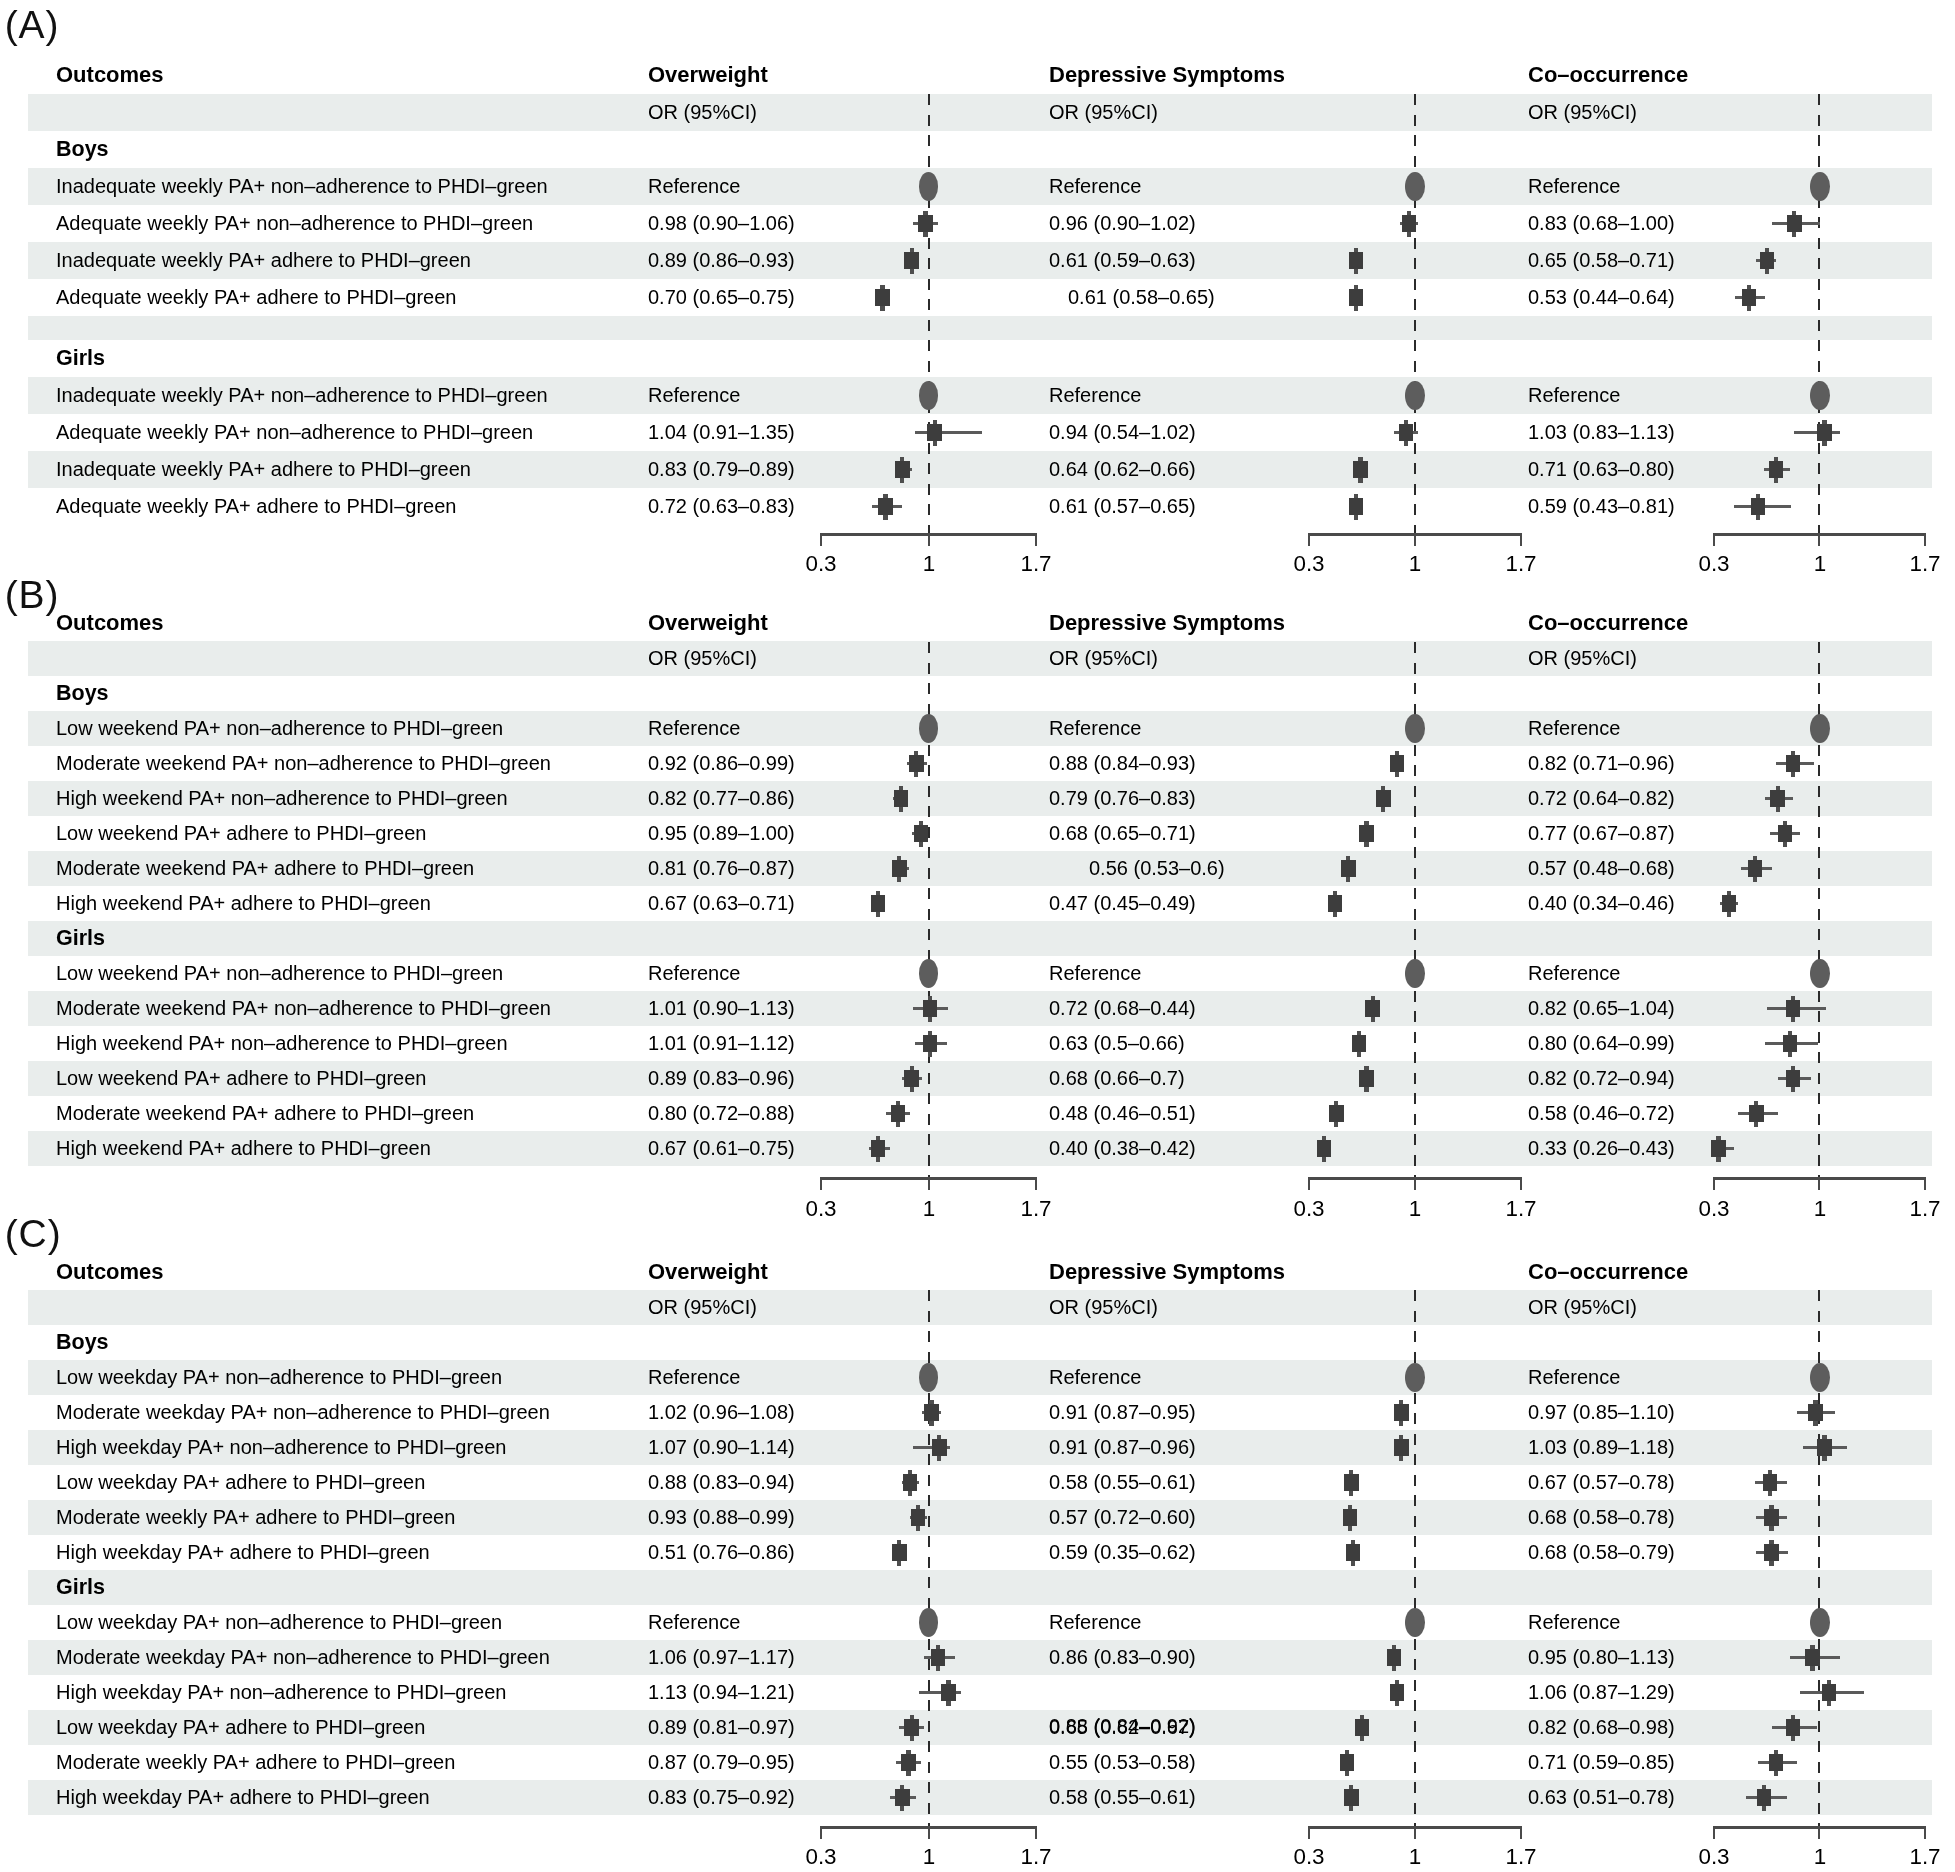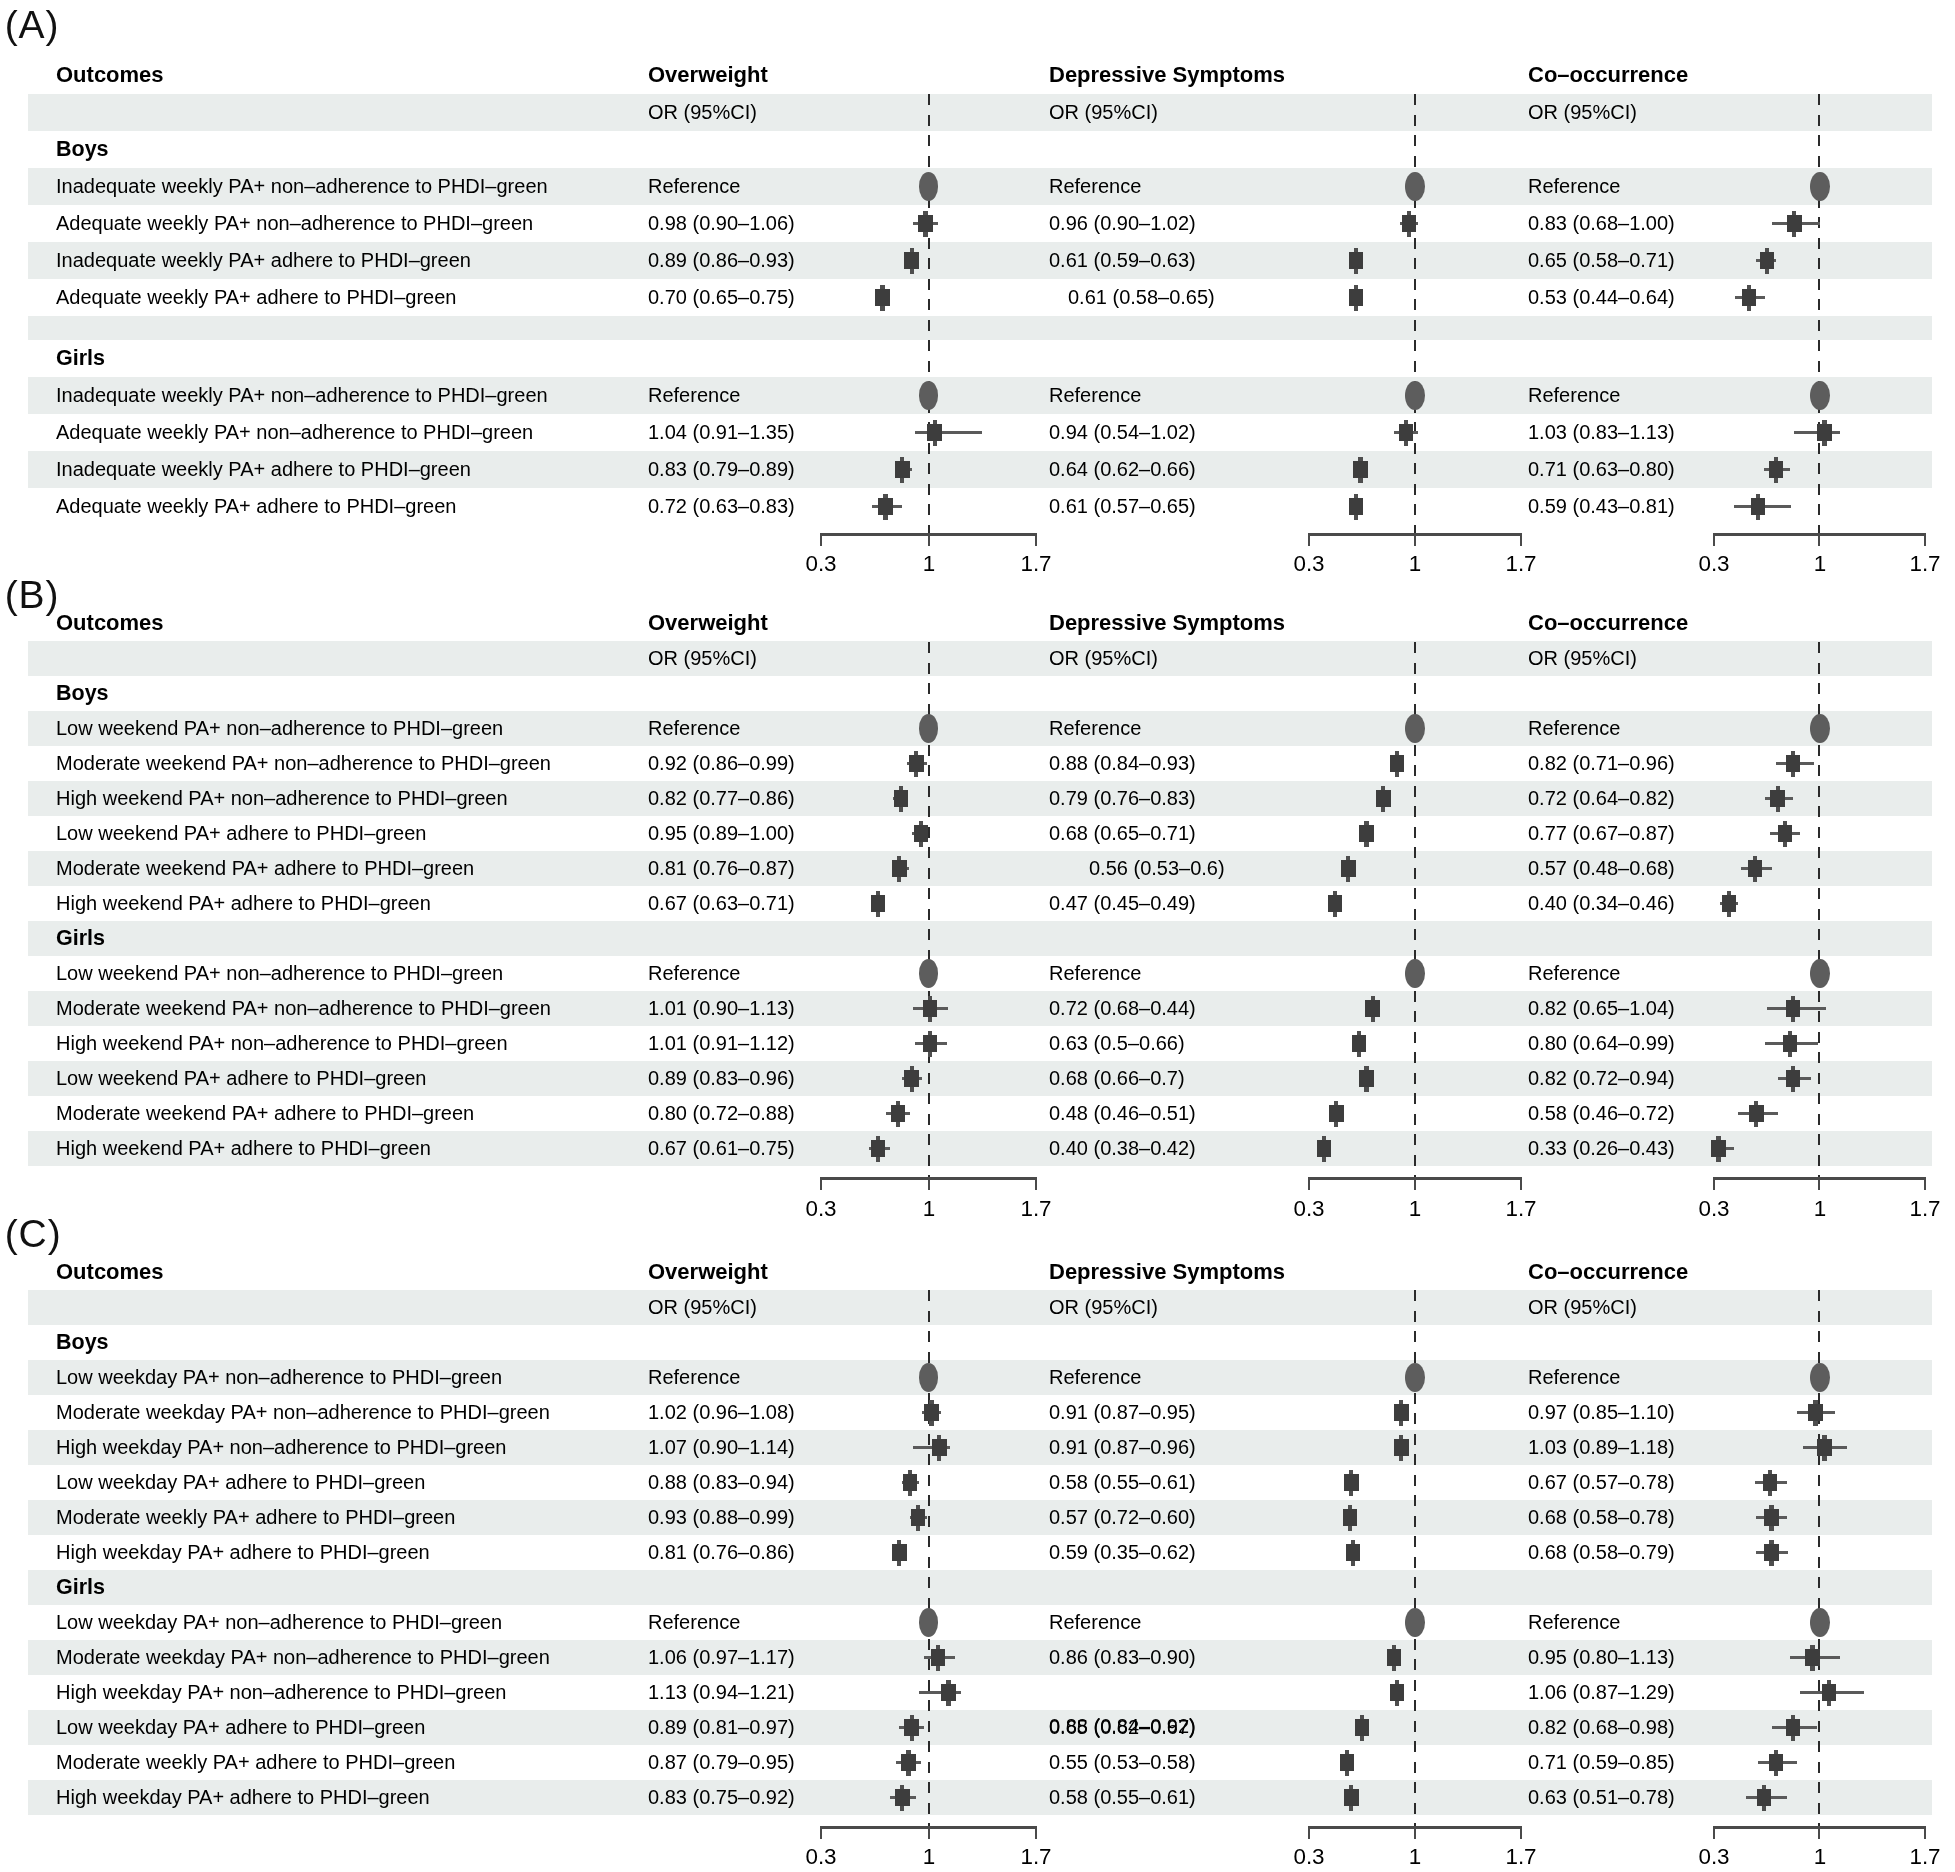--- a/index.html
+++ b/index.html
@@ -629,21 +629,21 @@
           </div>
           <span class="txt orv" style="left: 1528px;">0.68 (0.58–0.78)</span>
           <div class="plotcell" style="left: 1714px; width: 212px;">
             <div class="whisker" style="left: 20%; width: 14.2857%;"></div>
             <div class="vbar" style="left: calc(27.1429% - 2.1px);"></div>
             <div class="sq" style="left: calc(27.1429% - 7.2px);"></div>
           </div>
         </div>
         <div class="row" style="height: 35px;">
           <span class="txt lbl" style="left: 56px;">High weekday PA+ adhere to PHDI–green</span>
-          <span class="txt orv" style="left: 648px;">0.81 (0.76–0.86)</span>
+          <span class="txt orv" style="left: 648px;">0.51 (0.76–0.86)</span>
           <div class="plotcell" style="left: 821px; width: 215px;">
             <div class="whisker" style="left: 32.8571%; width: 7.14286%;"></div>
             <div class="vbar" style="left: calc(36.4286% - 2.1px);"></div>
             <div class="sq" style="left: calc(36.4286% - 7.2px);"></div>
           </div>
           <span class="txt orv" style="left: 1049px;">0.59 (0.35–0.62)</span>
           <div class="plotcell" style="left: 1309px; width: 212px;">
             <div class="whisker" style="left: 18.5714%; width: 4.28571%;"></div>
             <div class="vbar" style="left: calc(20.7143% - 2.1px);"></div>
             <div class="sq" style="left: calc(20.7143% - 7.2px);"></div>

